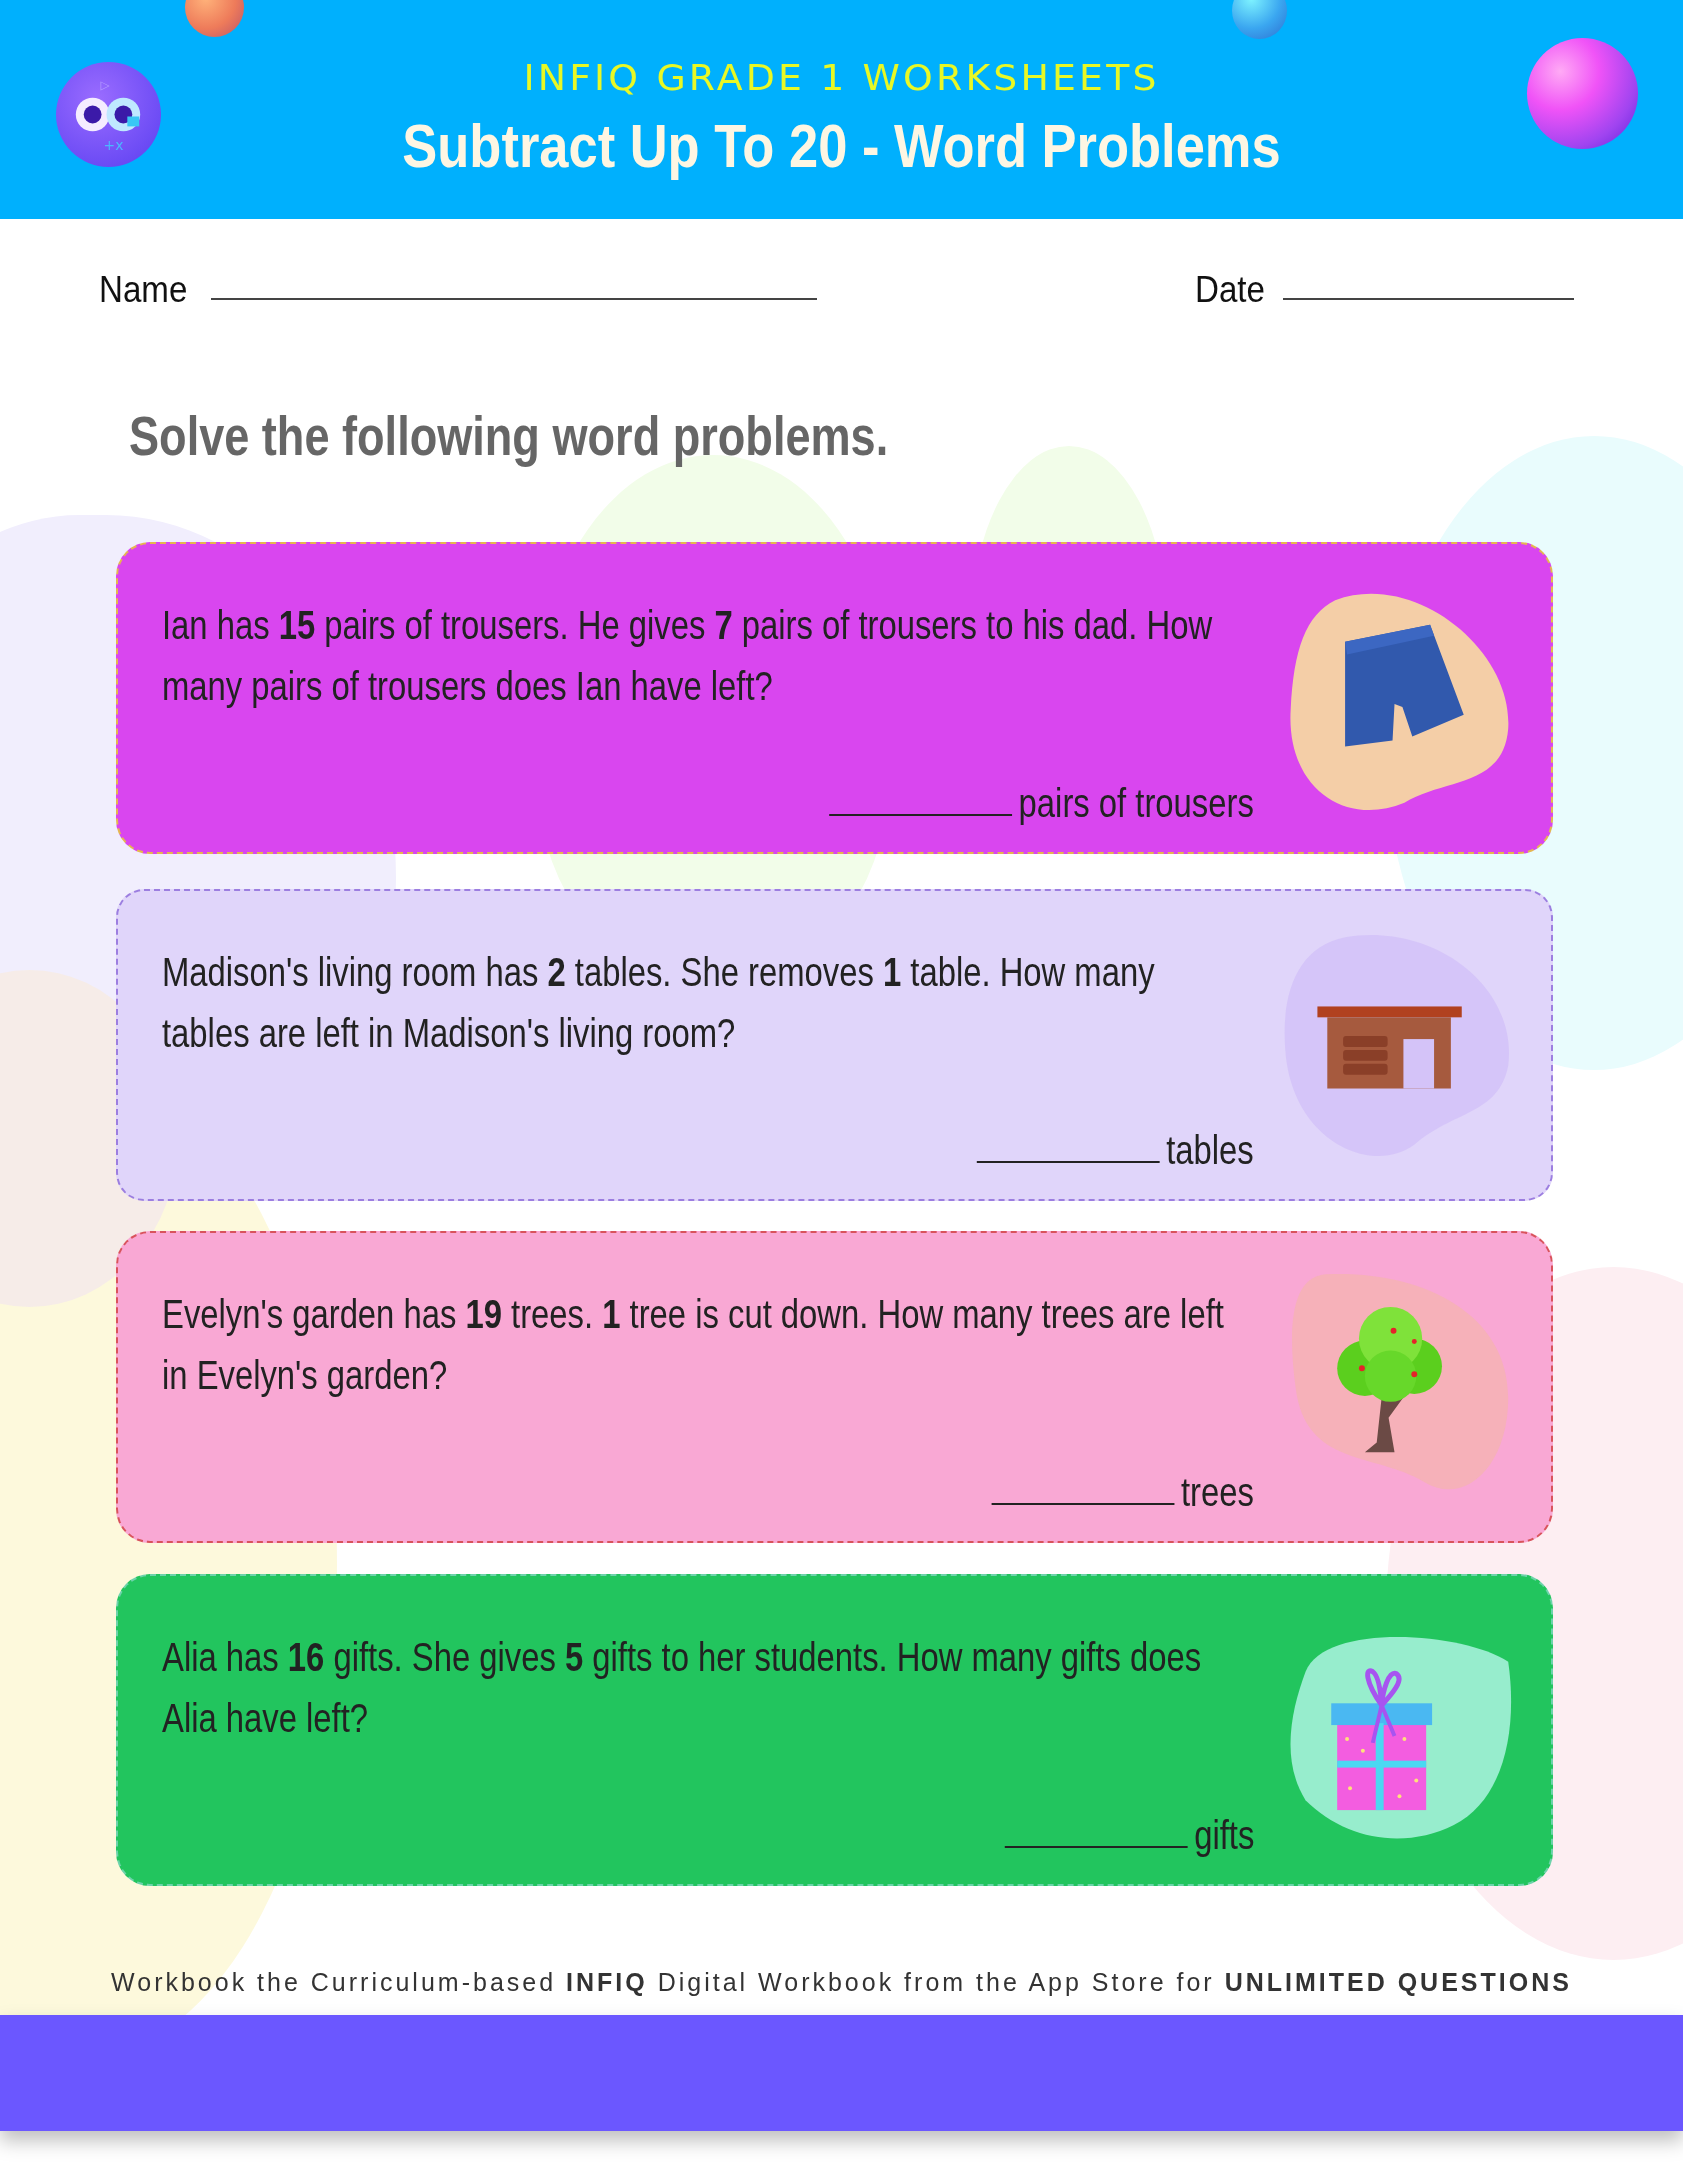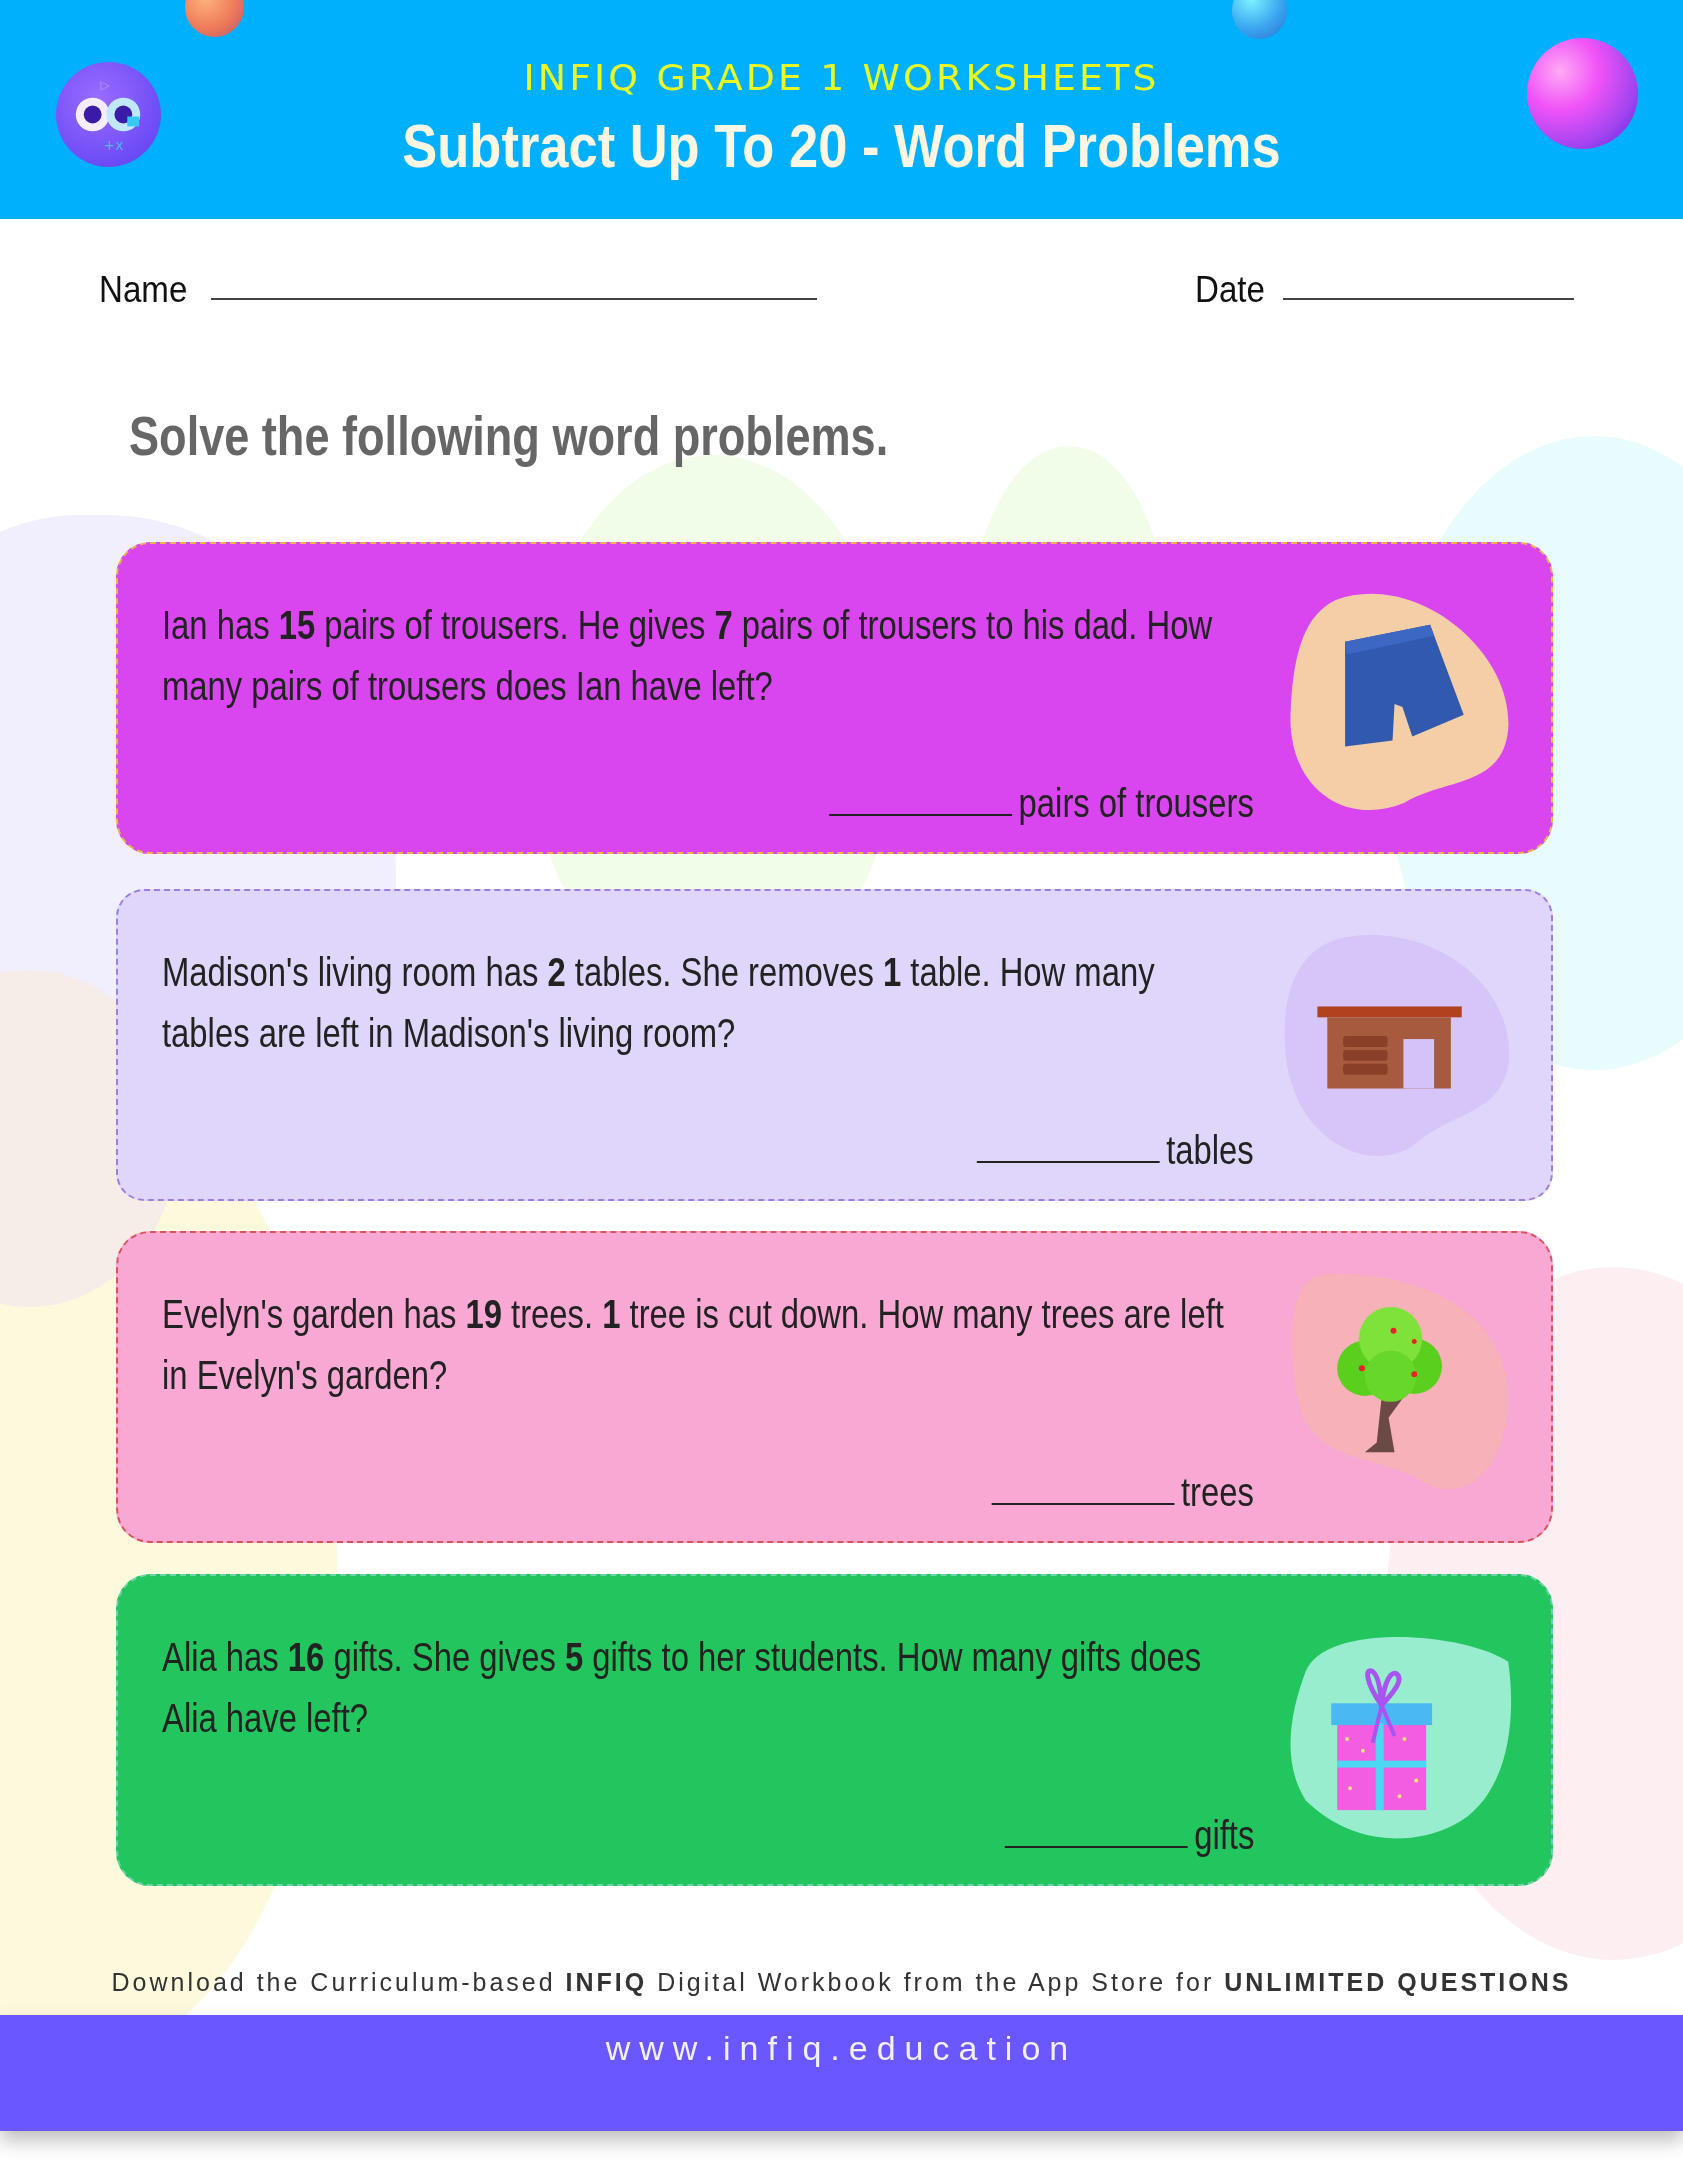--- a/index.html
+++ b/index.html
@@ -158,18 +158,17 @@
         <circle cx="98" cy="140" r="2" fill="#ffe27a"></circle>
       <circle cx="140" cy="128" r="2" fill="#ffe27a"></circle>
         <circle cx="152" cy="170" r="2" fill="#ffe27a"></circle>
       <circle cx="85" cy="178" r="2" fill="#ffe27a"></circle>
         <circle cx="135" cy="186" r="2" fill="#ffe27a"></circle>
     </svg>
   </div>
 </div>
 
 <div class="footer-note">
-  <span>Download the Curriculum-based </span><b>INFIQ</b><span> Digital Workbook from the App Store for </span><b>UNLIMITED QUESTIONS</b>
+  <span>Workbook the Curriculum-based </span><b>INFIQ</b><span> Digital Workbook from the App Store for </span><b>UNLIMITED QUESTIONS</b>
 </div>
 <div class="footer-band">
-  <div class="footer-url">www.infiq.education</div>
 </div>
 
 
 </body></html>

